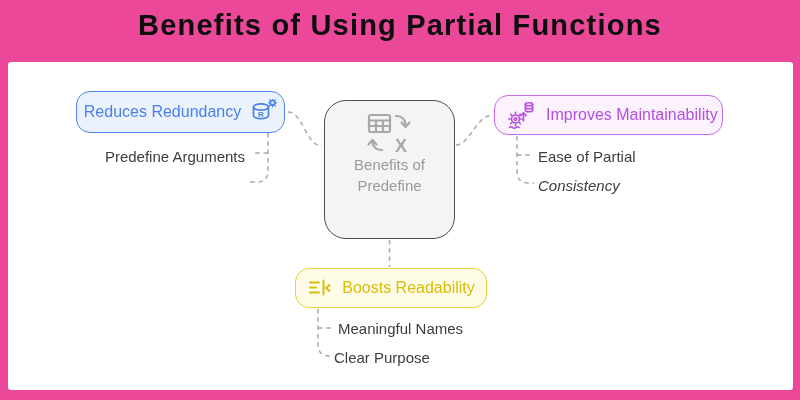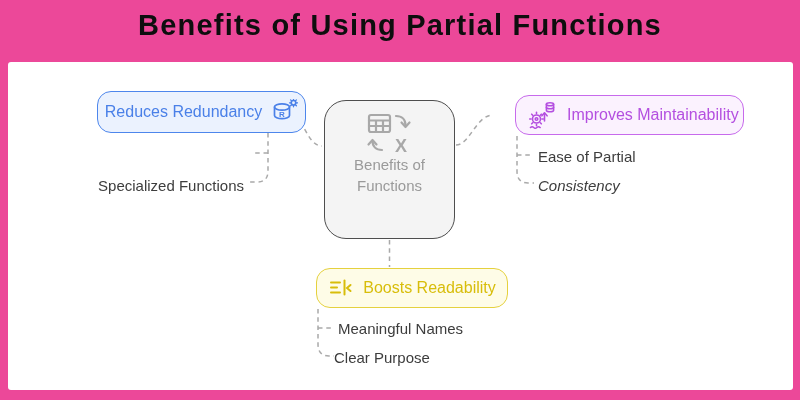--- a/index.html
+++ b/index.html
@@ -6,21 +6,21 @@
   .stage{position:relative;width:800px;height:400px;background:#ec4899;
          font-family:"Liberation Sans",sans-serif;overflow:hidden;}
   .title{position:absolute;top:9px;left:0;width:100%;text-align:center;
          font-size:29px;font-weight:800;letter-spacing:1.2px;color:#0e0e0e;}
   .canvas{position:absolute;left:8px;top:62px;width:785px;height:328px;
           background:#ffffff;border-radius:3px;}
   .connectors{position:absolute;left:0;top:0;pointer-events:none;}
 
   .pill{position:absolute;display:flex;align-items:center;justify-content:center;
         gap:9px;border-radius:14px;font-size:16px;font-weight:400;
-        box-sizing:border-box;padding:0 12px;white-space:nowrap;margin-left:21px;}
+        box-sizing:border-box;padding:0 12px;white-space:nowrap;}
   .pill-blue{left:76px;top:91px;width:209px;height:42px;color:#4a80e8;
              background:#ebf2fe;border:1.6px solid #4d86ec;}
   .pill-purple{left:494px;top:95px;width:229px;height:40px;color:#b44fe0;
                background:#fbf2fe;border:1.6px solid #c76aec;justify-content:space-between;}
   .pill-yellow{left:295px;top:268px;width:192px;height:40px;color:#d8bd0a;
                background:#fefce7;border:1.6px solid #e5d13e;}
 
   .center-node{position:absolute;left:324px;top:100px;width:131px;height:139px;
                box-sizing:border-box;background:#f4f4f4;border:1.6px solid #4e4e4e;
                border-radius:22px;display:flex;flex-direction:column;align-items:center;}
@@ -64,39 +64,39 @@
       <rect x="3" y="3" width="21" height="17" rx="2"></rect>
       <path d="M3 8.5h21 M3 14h21 M10 8.5V20 M17 8.5V20"></path>
       <path d="M30 4 c6 0 9.5 3.5 9.5 9"></path>
       <path d="M35.5 10.5 L39.5 15 l4 -4.5"></path>
       <path d="M16 38 c-6 0 -9.5 -3.5 -9.5 -9"></path>
       <path d="M2.5 32.5 L6.5 28 l4 4.5"></path>
       <text x="35" y="39.5" font-size="18" font-weight="bold" fill="#a8a8a8" stroke="none" text-anchor="middle" font-family="Liberation Sans, sans-serif">X</text>
     </svg>
     <div class="center-label">
       <span>Benefits of</span>
-      <span>Functions</span>
+      <span>Predefine</span>
     </div>
   </div>
 
   <div class="pill pill-blue">
     <span>Reduces Redundancy</span>
     <span class="icon">
       <svg width="27" height="26" viewBox="0 0 27 26" fill="none" stroke="currentColor" stroke-width="1.7" stroke-linecap="round">
         <ellipse cx="11" cy="8" rx="7.5" ry="3.2"></ellipse>
         <path d="M3.5 8 v8.5 c0 1.8 3.4 3.2 7.5 3.2 s7.5 -1.4 7.5 -3.2 V8"></path>
         <text x="11" y="17.5" font-size="8" font-weight="bold" fill="currentColor" stroke="none" text-anchor="middle" font-family="Liberation Sans, sans-serif">R</text>
         <g transform="translate(22.5,3.8)">
           <circle r="2.3"></circle>
           <path stroke-width="1.3" d="M0 -4 V-2.6 M0 2.6 V4 M-4 0 H-2.6 M2.6 0 H4 M-2.9 -2.9 l1 1 M1.9 -1.9 l1 -1 M-2.9 2.9 l1 -1 M1.9 1.9 l1 1"></path>
         </g>
       </svg>
     </span>
   </div>
-  <div class="sub sub-0b">Specialized Functions</div>
+  <div class="sub sub-0a">Predefine Arguments</div>
 
   <div class="pill pill-purple">
     <span class="icon">
       <svg width="30" height="28" viewBox="0 0 30 28" fill="none" stroke="currentColor" stroke-width="1.6" stroke-linecap="round" stroke-linejoin="round">
         <circle cx="8.5" cy="18" r="4"></circle>
         <circle cx="8.5" cy="18" r="1.3"></circle>
         <path d="M8.5 12.6 v-1.4 M8.5 23.4 V24.8 M3.1 18 H1.7 M13.9 18 h1.4 M4.7 14.2 l-1 -1 M12.3 14.2 l1 -1 M4.7 21.8 l-1 1 M12.3 21.8 l1 1"></path>
         <g transform="translate(22,3.2)">
           <ellipse cx="0" cy="0" rx="3.6" ry="1.5"></ellipse>
           <path d="M-3.6 0 v6 c0 .9 1.6 1.5 3.6 1.5 s3.6 -.6 3.6 -1.5 V0"></path>

